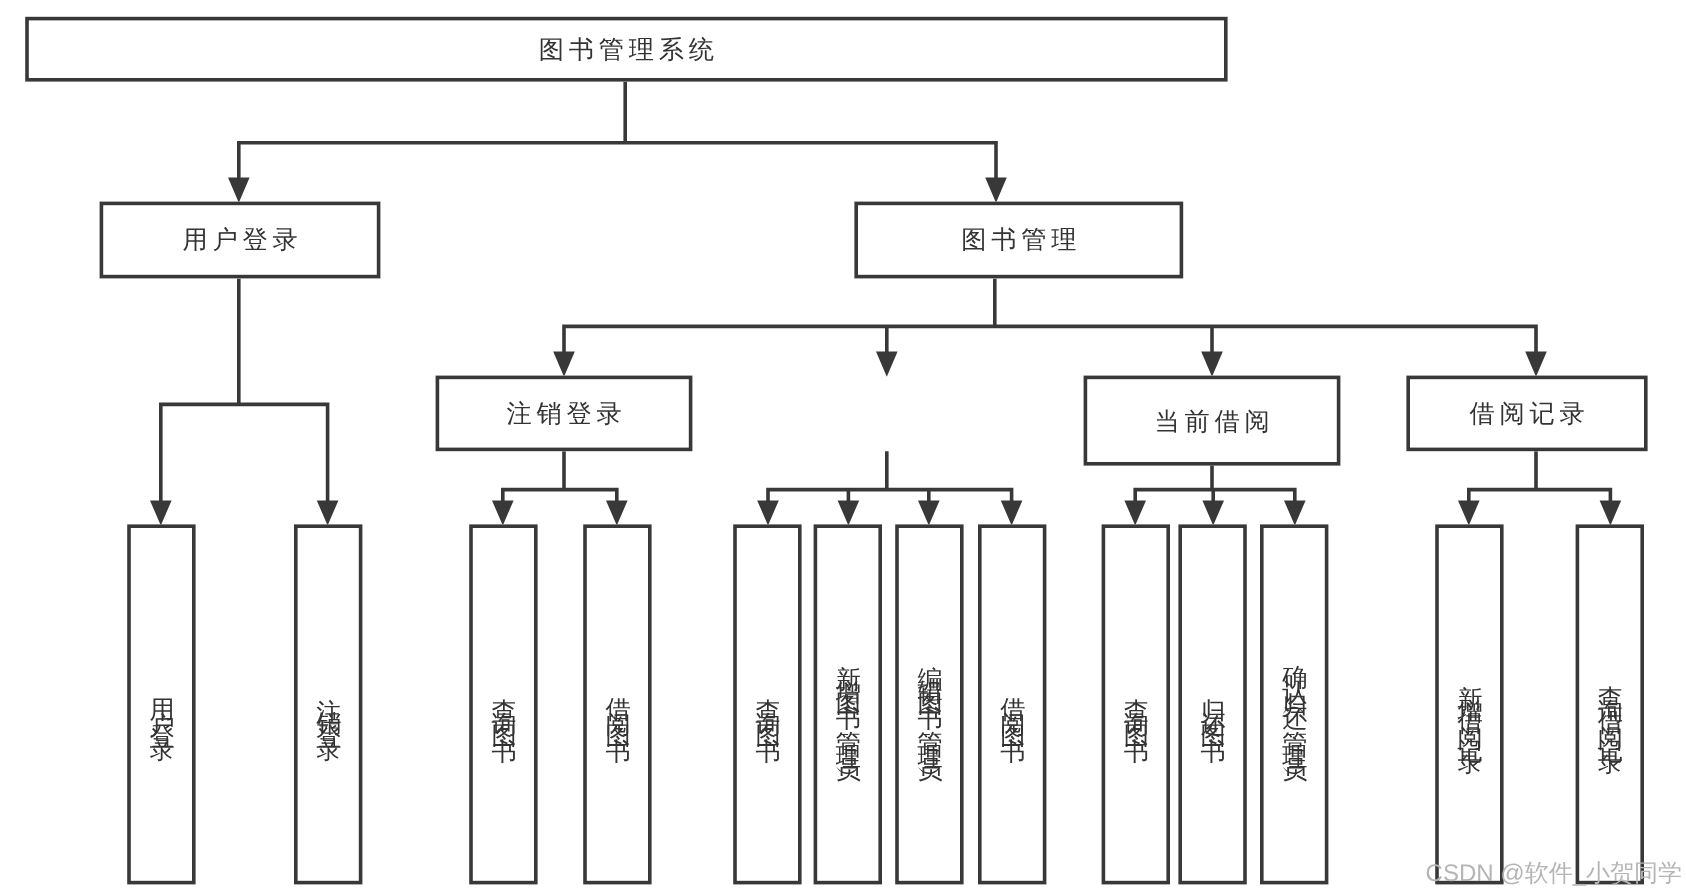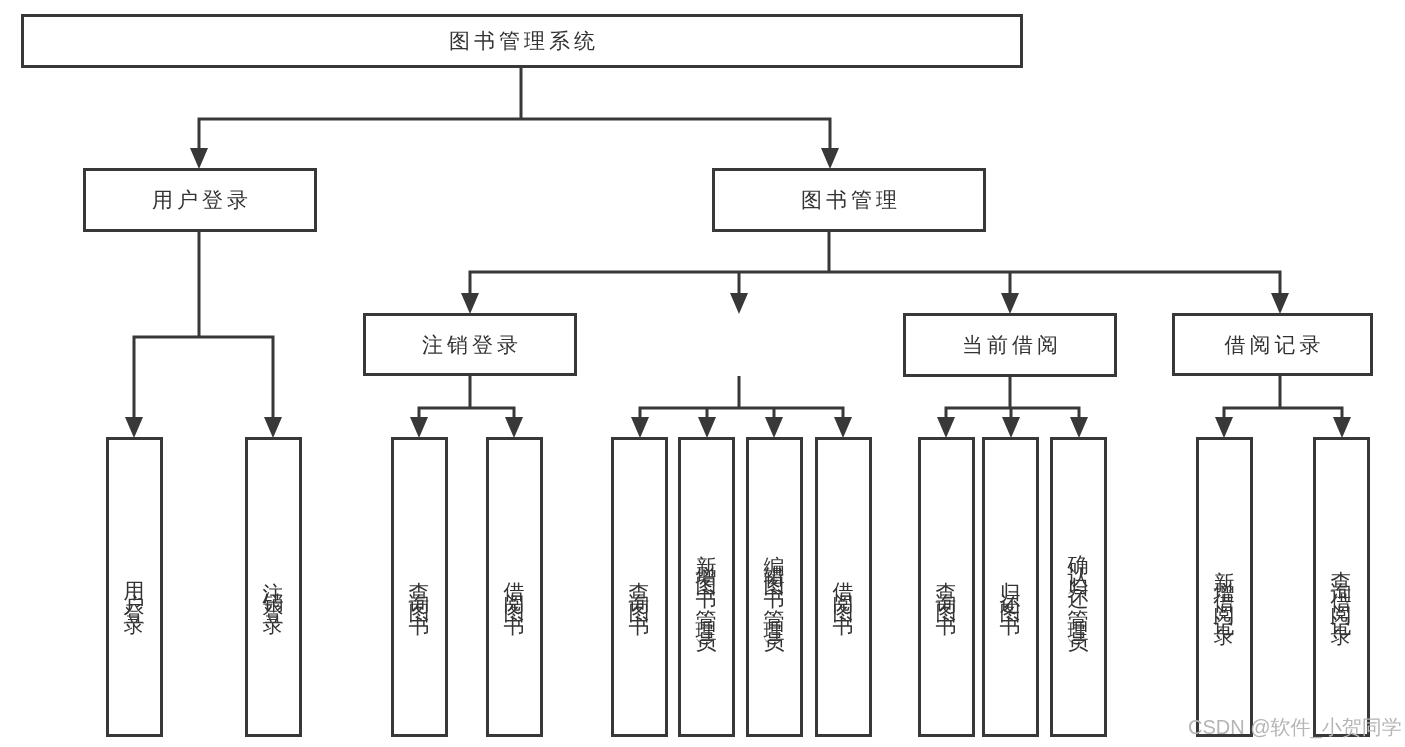--- a/index.html
+++ b/index.html
@@ -123,21 +123,21 @@
       M1333 417 L1351 417 L1342 438 Z
     "></path>
   </svg>
 
   <div class="node" style="left:21px;top:14px;width:1002px;height:54px">图书管理系统</div>
 
   <div class="node" style="left:83px;top:168px;width:234px;height:64px">用户登录</div>
   <div class="node" style="left:712px;top:168px;width:274px;height:64px">图书管理</div>
 
   <div class="node" style="left:363px;top:313px;width:214px;height:63px">注销登录</div>
-  <div class="node" style="left:903px;top:313px;width:214px;height:64px">当前借阅</div>
+  <div class="node" style="left:903px;top:313px;width:214px;height:75px">当前借阅</div>
   <div class="node" style="left:1172px;top:313px;width:201px;height:63px">借阅记录</div>
 
   <div class="node leaf" style="left:106px;top:437px;width:57px;height:300px">
     <span class="vtext">用户登录</span>
   </div>
   <div class="node leaf" style="left:245px;top:437px;width:57px;height:300px">
     <span class="vtext">注销登录</span>
   </div>
 
   <div class="node leaf" style="left:391px;top:437px;width:57px;height:300px">

